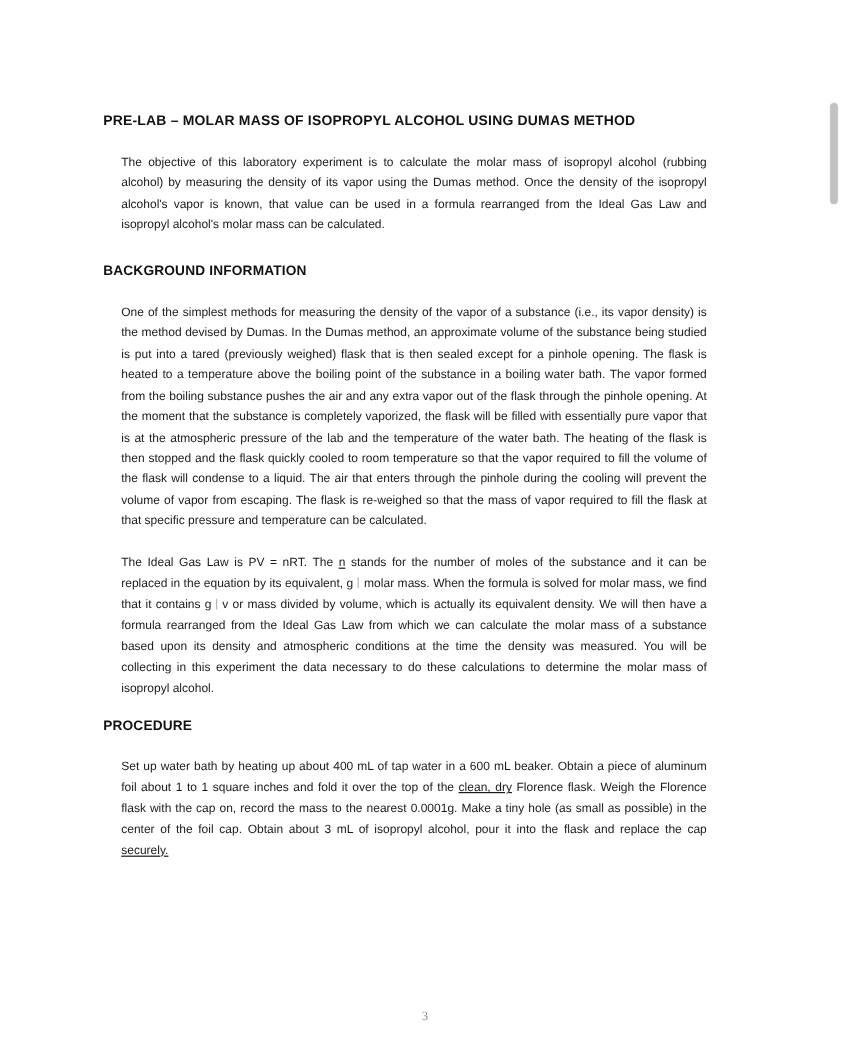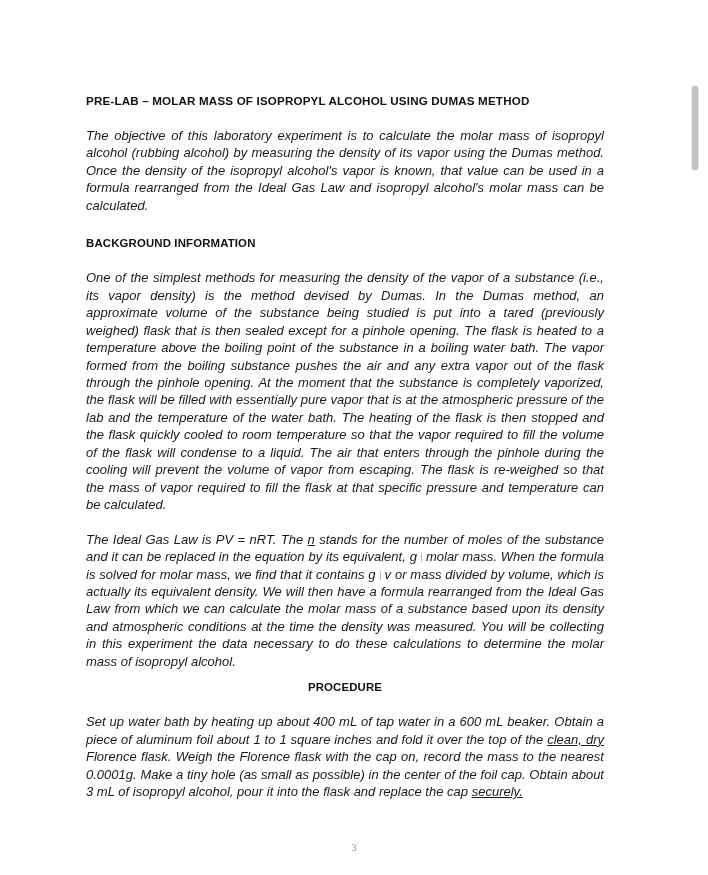--- a/index.html
+++ b/index.html
@@ -47,34 +47,33 @@
   .section-heading {
     font-size: 11.4px;
     font-weight: bold;
     color: #111111;
     letter-spacing: 0.15px;
     line-height: 15px;
     margin: 0 0 18px 0;
   }
 
   .para {
-    font-size: 13px;
+    font-size: 10px;
     color: #1a1a1a;
     line-height: 17.45px;
     text-align: justify;
     text-justify: inter-word;
-    margin: 0;
+    margin: 15px;
     letter-spacing: 0.01px;
-    font-style: italic;
   }
 
   .para + .para { margin-top: 17px; }
 
   .gap-after-para { margin-bottom: 22px; }
-  .gap-before-heading { margin-top: 10px; text-align: center; }
+  .gap-before-heading { margin-top: 10px; }
   .para.no-justify { text-align: left; }
 
   u.ul { text-decoration: underline; text-underline-offset: 1px; }
 
   
   .frac-gap {
     display: inline-block;
     width: 9px;
     text-align: center;
     color: #9a9a9a;

